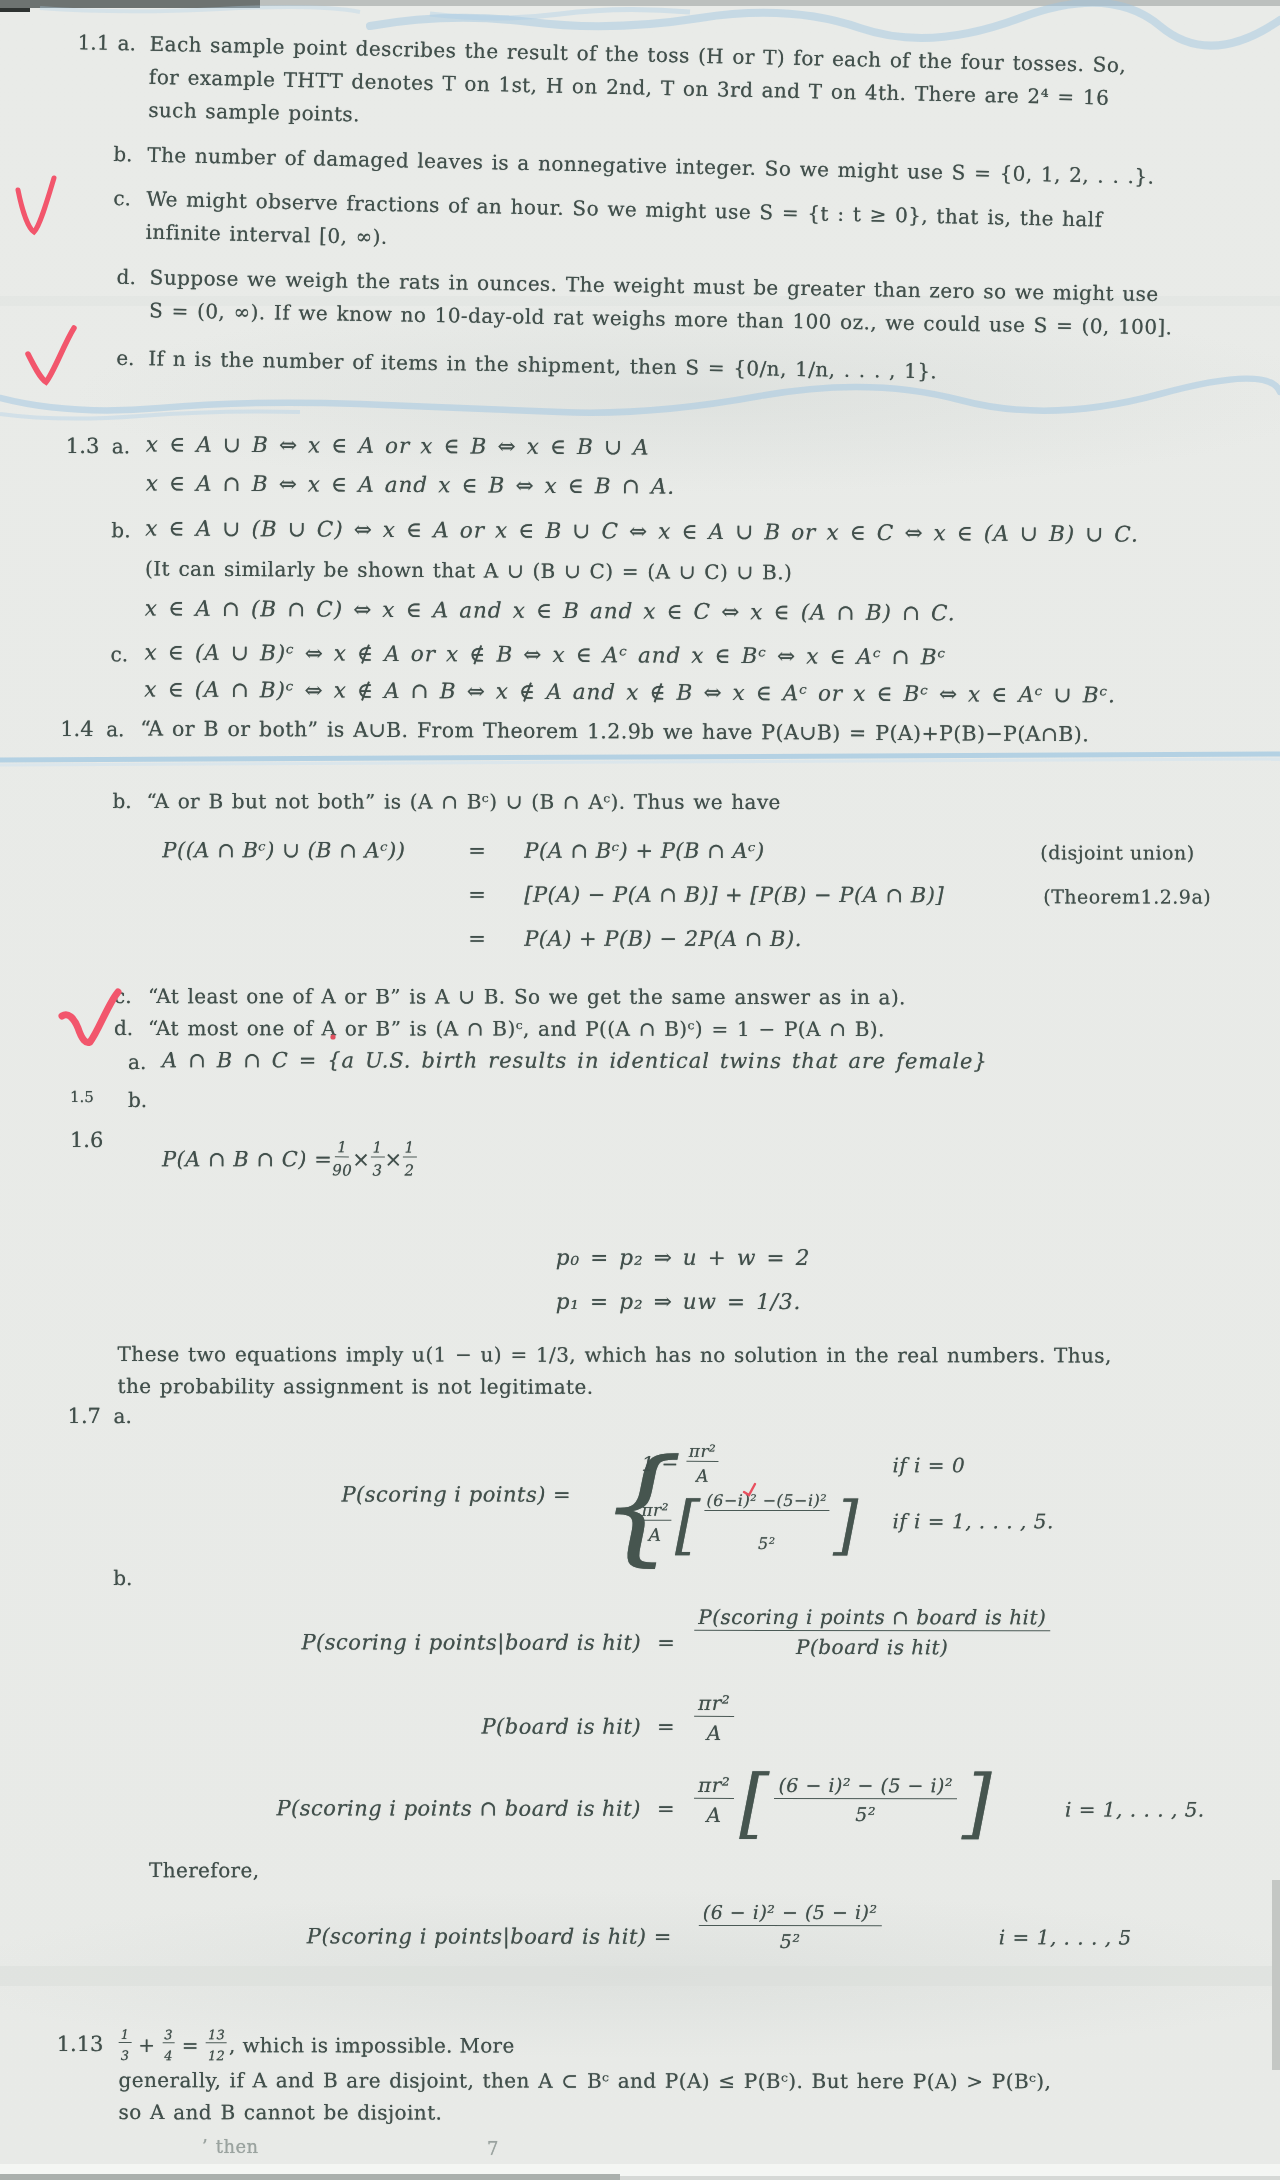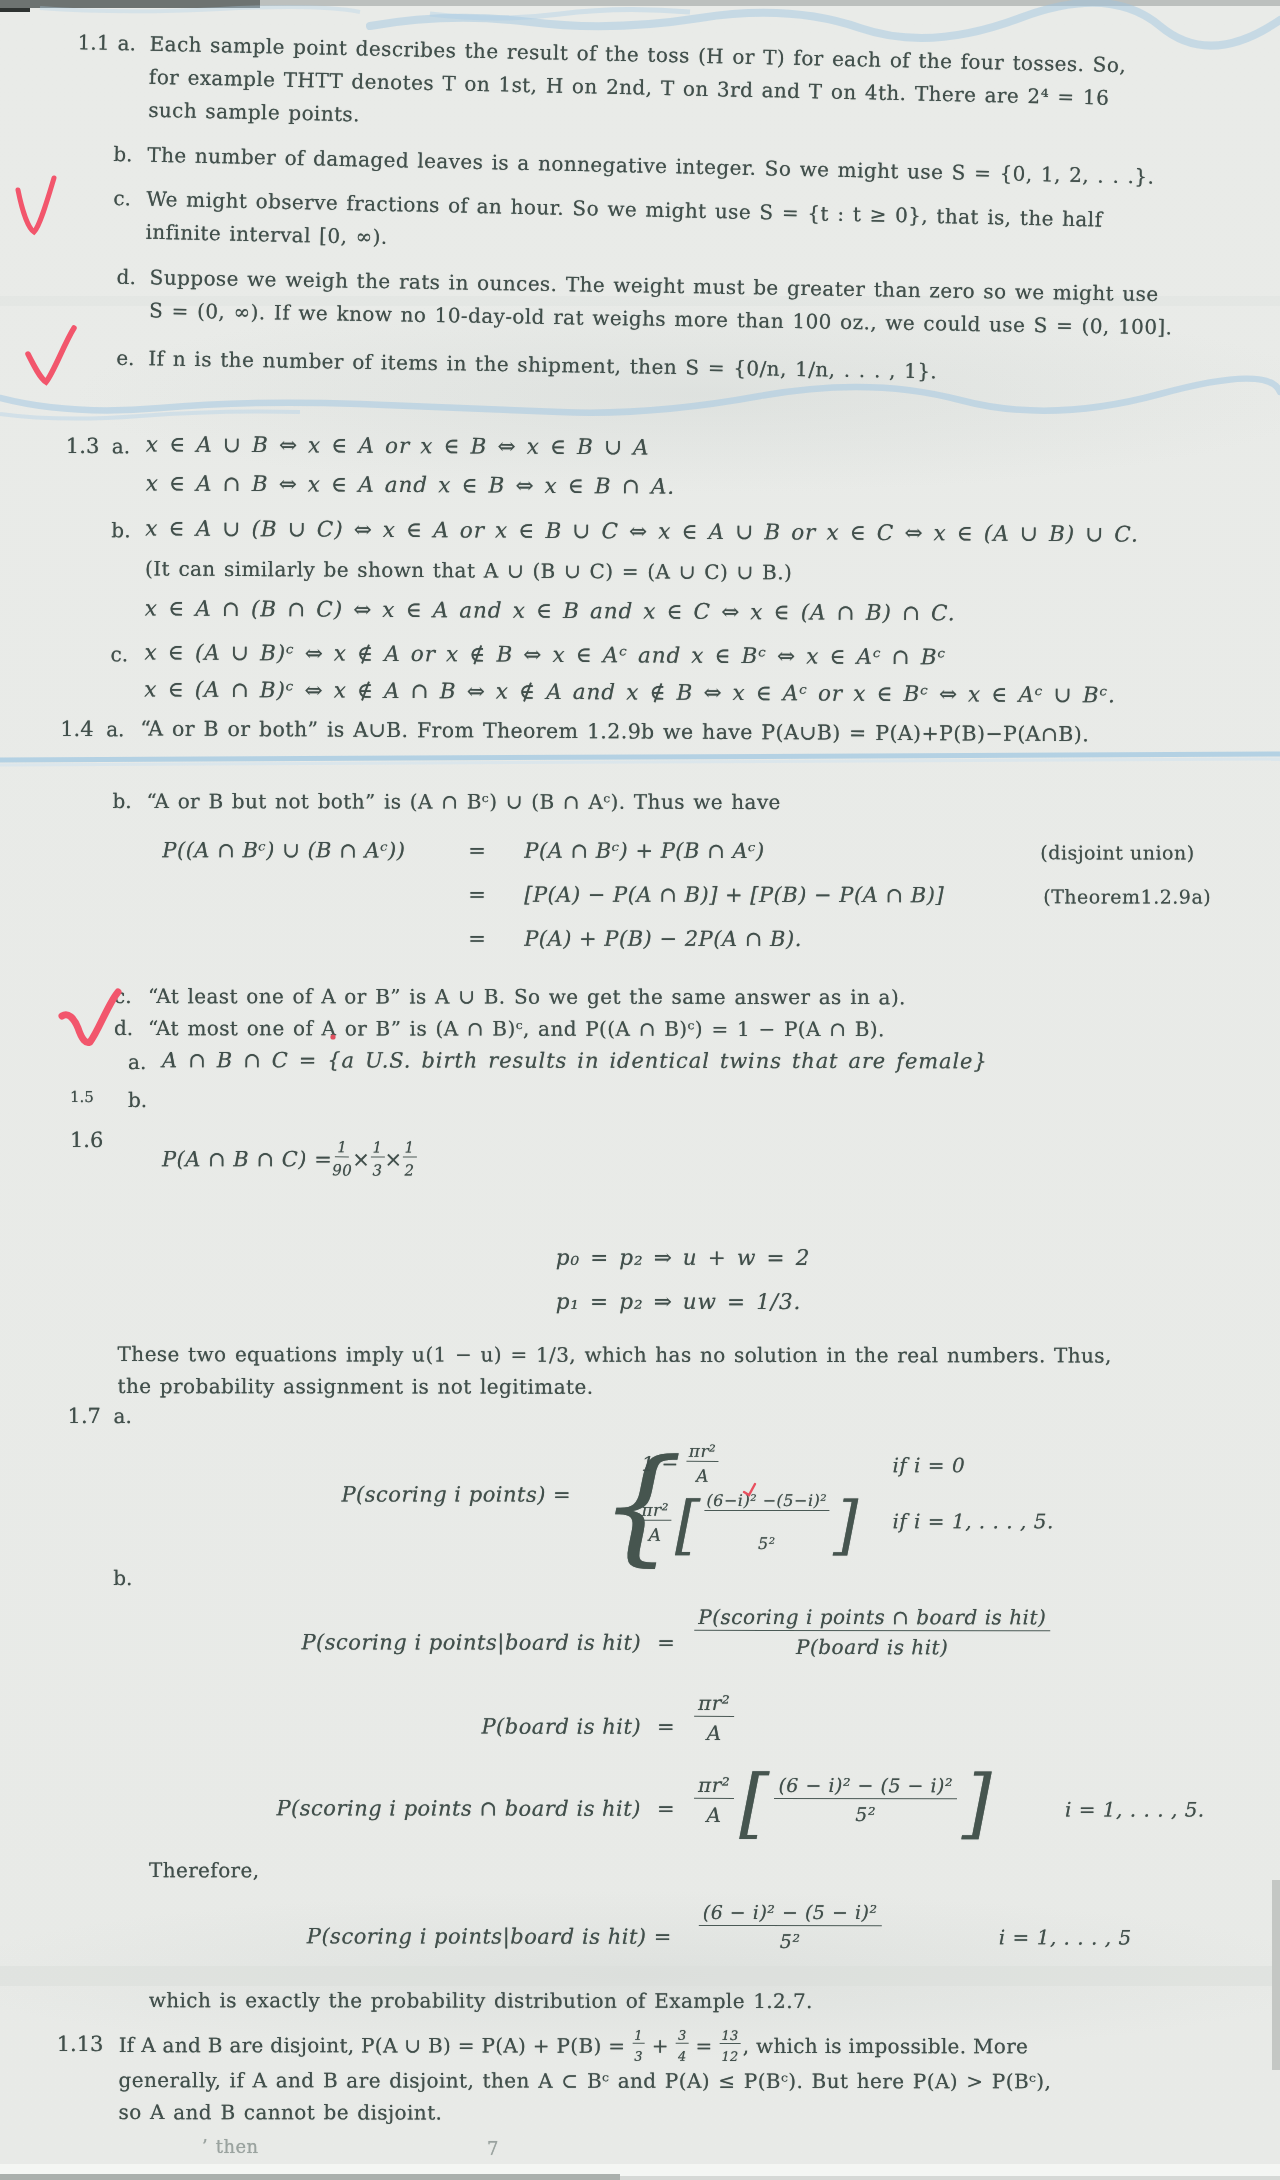--- a/index.html
+++ b/index.html
@@ -283,25 +283,23 @@
     <div class="eqrow" style="left:700px;top:1902px;">
       <span class="frac" style="font-size:19px;">
           <span class="fn">(6 − i)² − (5 − i)²</span>
           <span class="fd">5²</span>
         </span>
     </div>
     <div class="eqrow" style="left:1000px;top:1924px;font-size:20px;">
       <span>i = 1, . . . , 5</span>
     </div>
 
-    <div class="line" style="left:150px;top:1988px;">which is exactly the probability distribution of Example 1.2.7.</div>
 
     <div class="lbl num" style="left:58px;top:2032px;font-size:21px;">1.13</div>
     <div class="eqrow" style="left:120px;top:2028px;font-style:normal;font-size:20px;gap:7px;letter-spacing:.3px;">
-      <span>If A and B are disjoint, P(A ∪ B) = P(A) + P(B) =</span>
       <span class="frac sm" style="font-size:13px;">
           <span class="fn">1</span>
           <span class="fd">3</span>
         </span>
       <span>+</span>
       <span class="frac sm" style="font-size:13px;">
           <span class="fn">3</span>
           <span class="fd">4</span>
         </span>
       <span>=</span>

